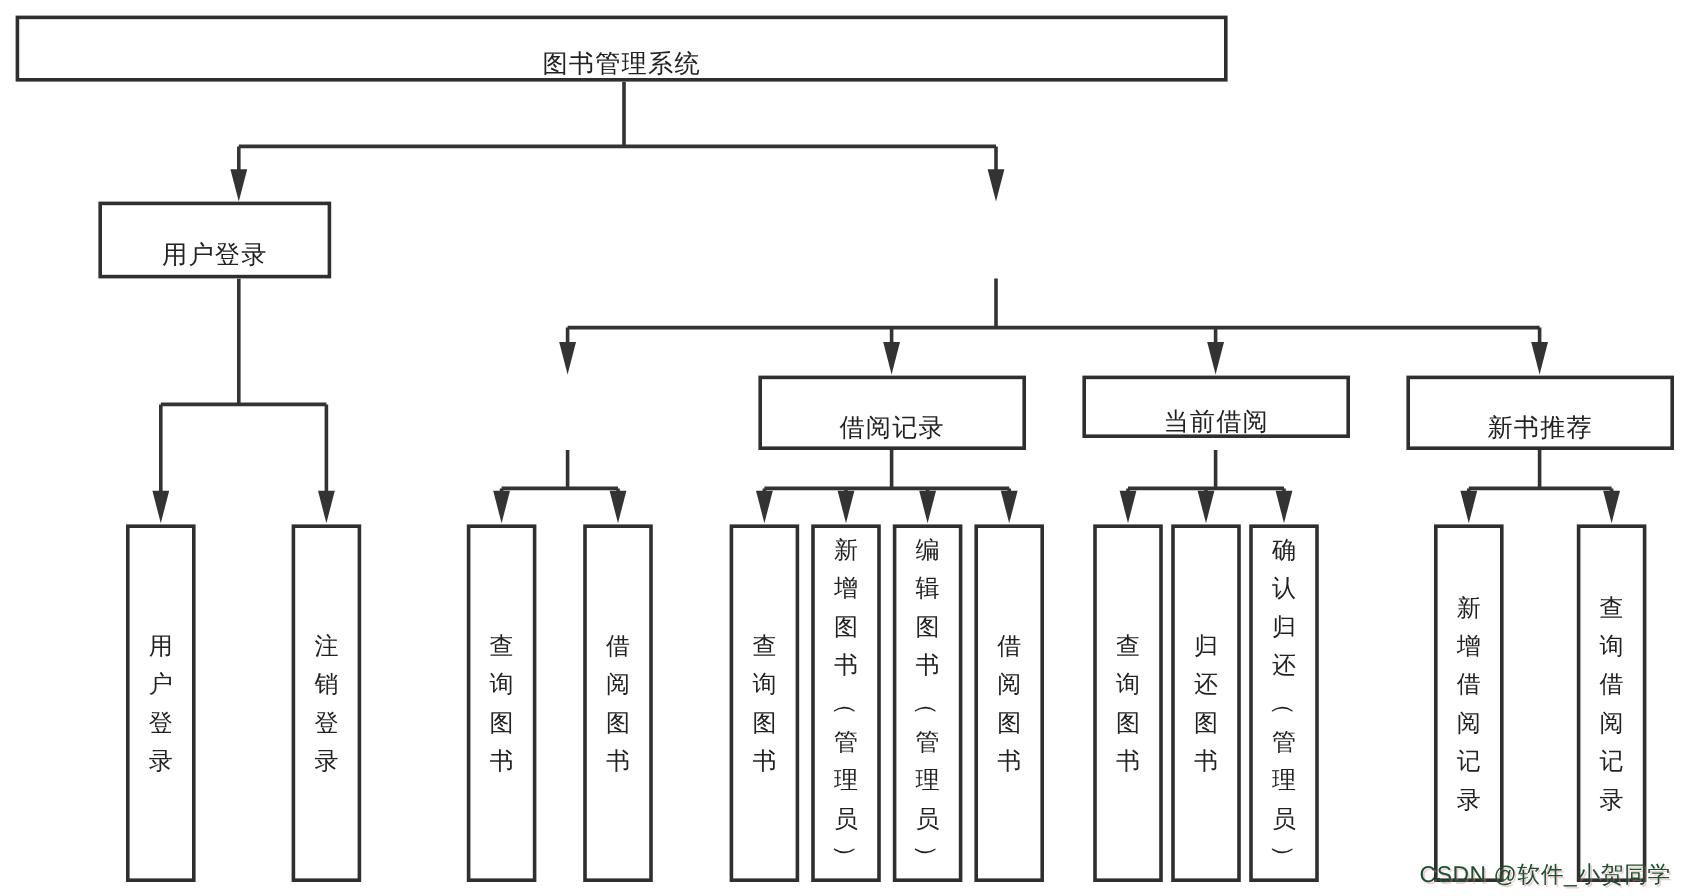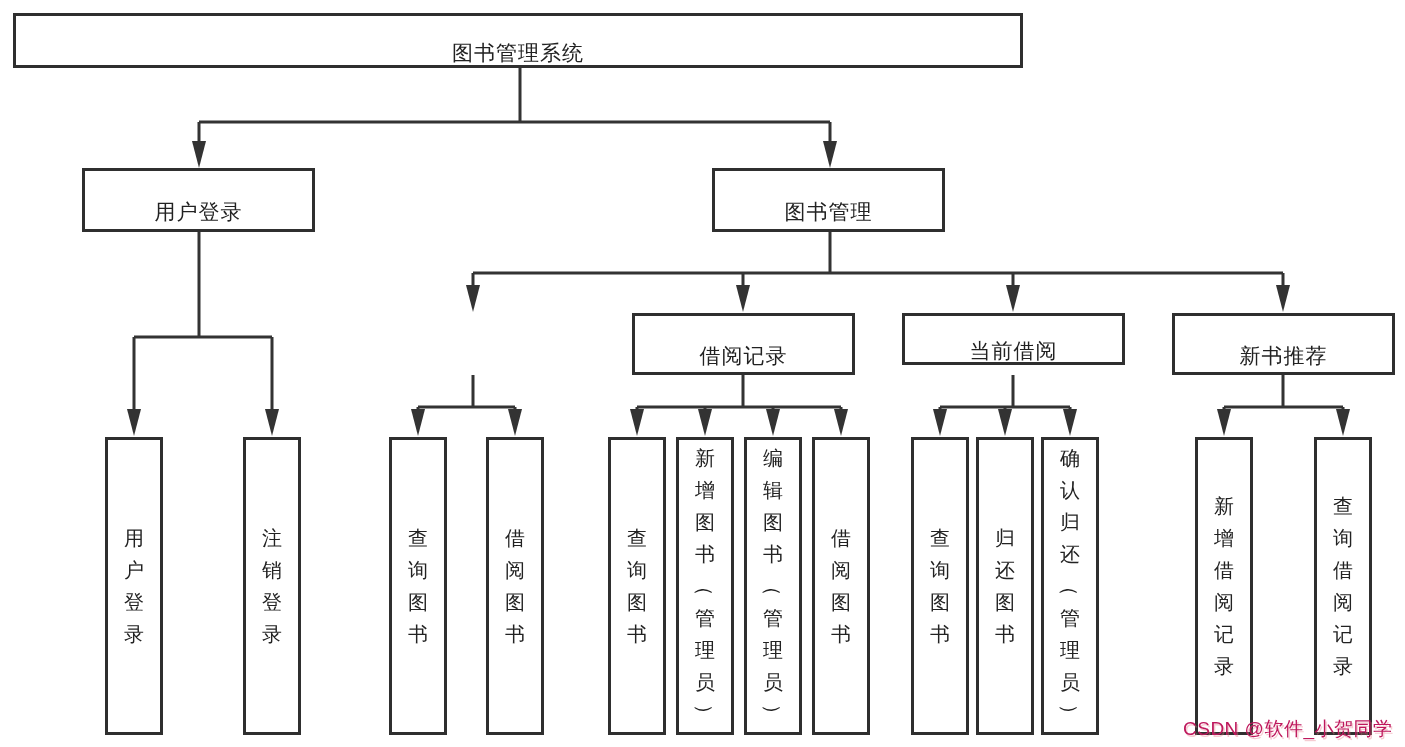--- a/index.html
+++ b/index.html
@@ -15,21 +15,21 @@
   .hlabel{font-size:21px;letter-spacing:1px;color:#222;white-space:nowrap;margin-top:24px;}
   .vbox{flex-direction:column;}
   .vtext{display:flex;flex-direction:column;align-items:center;justify-content:center;width:100%;}
   .vtext .ch{
     height:32px;width:100%;display:flex;align-items:center;justify-content:center;
     font-size:20px;color:#222;
   }
   .vtext .ch.paren{transform:rotate(90deg);}
   #watermark{
     position:absolute;left:1183px;top:716px;width:222px;z-index:5;
-    font-size:19px;color:#be185d;letter-spacing:.5px;white-space:nowrap;
+    font-size:19px;color:#14532d;letter-spacing:.5px;white-space:nowrap;
     text-shadow:1.5px 1.5px 0 rgba(231,121,138,.38);
   }
 </style>
 </head>
 <body>
 
 <div id="stage">
 
   <svg id="connectors" width="1405" height="747" viewBox="0 0 1405 747">
     <path d="M520,68 L520,122 M199,122 L830,122 M199,122 L199,152 M830,122 L830,152" stroke="#333" stroke-width="3" fill="none"></path>
@@ -59,25 +59,22 @@
         <path d="M1063,409 L1077,409 L1070,436 Z" fill="#333333"></path>
         <path d="M1217,409 L1231,409 L1224,436 Z" fill="#333333"></path>
         <path d="M1336,409 L1350,409 L1343,436 Z" fill="#333333"></path>
       </g>
   </svg>
 
   <div class="node" style="left:13px;top:13px;width:1010px;height:55px">
     <span class="hlabel">图书管理系统</span>
   </div>
 
-  <div class="node" style="left:82px;top:168px;width:233px;height:64px">
+  <div class="node" style="left:82px;top:168px;width:194px;height:64px">
     <span class="hlabel">用户登录</span>
-  </div>
-  <div class="node" style="left:712px;top:168px;width:233px;height:64px">
-    <span class="hlabel">图书管理</span>
   </div>
 
   <div class="node" style="left:632px;top:313px;width:223px;height:62px">
     <span class="hlabel">借阅记录</span>
   </div>
   <div class="node" style="left:902px;top:313px;width:223px;height:52px">
     <span class="hlabel">当前借阅</span>
   </div>
   <div class="node" style="left:1172px;top:313px;width:223px;height:62px">
     <span class="hlabel">新书推荐</span>

